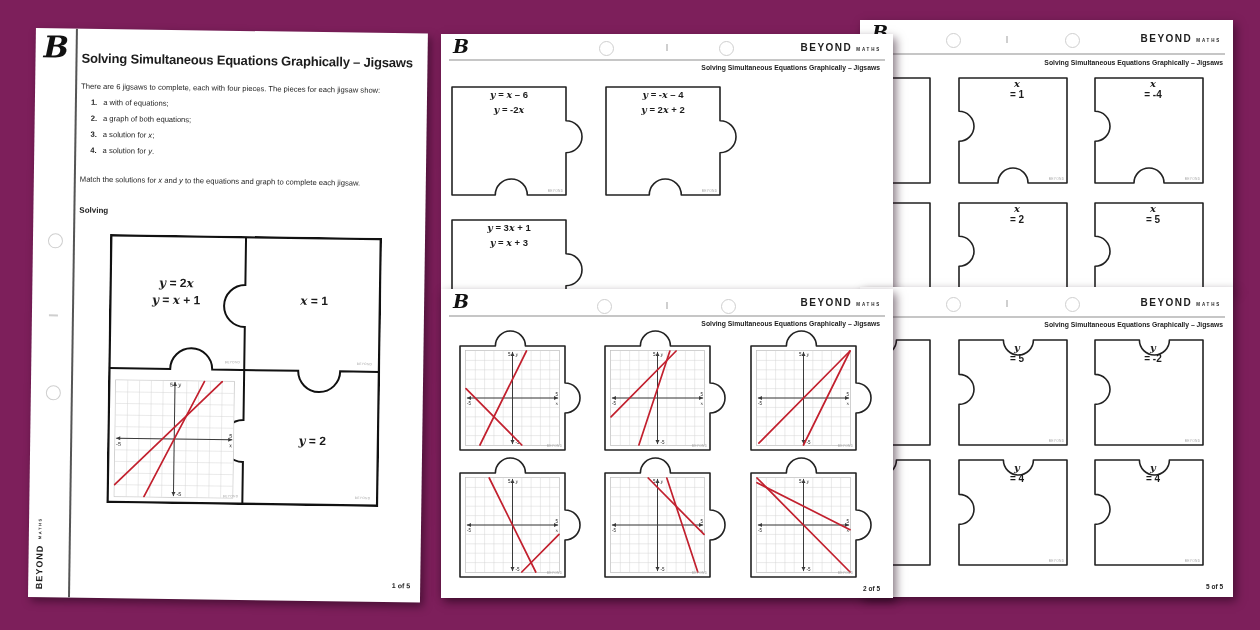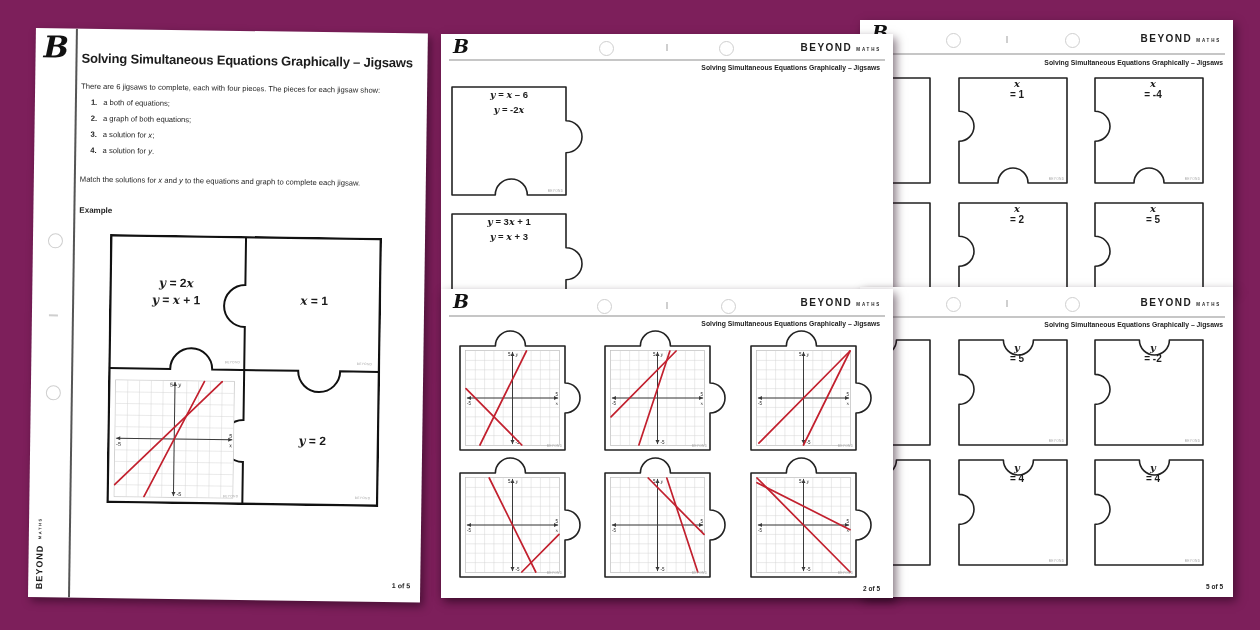--- a/index.html
+++ b/index.html
@@ -71,34 +71,34 @@
 <div class="page" id="page1">
   <div class="strip-line"></div>
   <div class="punch-hole" style="left:15px;top:205px;"></div>
   <div class="punch-dash-h" style="left:17px;top:286px;"></div>
   <div class="punch-hole" style="left:15px;top:357px;"></div>
   <div class="logo">B</div>
   <div id="p1-title">Solving Simultaneous Equations Graphically – Jigsaws</div>
   <div id="p1-intro" class="p1-body">There are 6 jigsaws to complete, each with four pieces. The pieces for each jigsaw show:</div>
 
   <div class="p1-li p1-body" style="top:69px;">
-    <b>1.</b><span class="eq-txt">a both of equations;</span>
+    <b>1.</b><span class="eq-txt">a with of equations;</span>
   </div>
   <div class="p1-li p1-body" style="top:85px;">
     <b>2.</b><span>a graph of both equations;</span>
   </div>
   <div class="p1-li p1-body" style="top:101px;">
     <b>3.</b><span>a solution for <i>x</i>;</span>
   </div>
   <div class="p1-li p1-body" style="top:117px;">
     <b>4.</b><span>a solution for <i>y</i>.</span>
   </div>
 
   <div id="p1-match" class="p1-body">Match the solutions for <i>x</i> and <i>y</i> to the equations and graph to complete each jigsaw.</div>
-  <div id="p1-example">Example</div>
+  <div id="p1-example">Solving</div>
 
   <div id="jigsaw">
     <svg class="frame" width="272" height="269">
       <rect x="1.2" y="1.2" width="269.6" height="266.6" fill="#fff" stroke="#111" stroke-width="2.4"></rect>
       <path d="M136,1 V49 A21,21 0 0 0 136,91 V184 A21,21 0 0 0 136,226 V268" fill="none" stroke="#111" stroke-width="2"></path>
       <path d="M1,134 H62 A21,21 0 0 1 104,134 H190 A21,21 0 0 0 232,134 H271" fill="none" stroke="#111" stroke-width="2"></path>
     </svg>
     <div class="jig-lbl eq" style="left:8px;top:40px;width:118px;">
       <div><i>y</i> = 2<i>x</i></div>
       <div><i>y</i> = <i>x</i> + 1</div>
@@ -168,21 +168,31 @@
   <div class="piece" style="left:11px;top:53px;width:114px;height:108px">
       <svg class="outline" width="152" height="146" style="left:-19px;top:-19px;">
         <path d="M0,0 H114 V33.68 A16,16 0 0 1 114,65.68 V108 H75.28 A16,16 0 0 0 43.28,108 H0 Z" transform="translate(19,19)" fill="#fff" stroke="#222" stroke-width="1.6" stroke-linejoin="round"></path>
       </svg>
     <div class="lbl eqpair eq">
       <div><i>y</i> = <i>x</i> – 6</div>
       <div><i>y</i> = -2<i>x</i></div>
     </div>
     <div class="wm">BEYOND</div>
   </div>
-  <div class="piece" style="left:11px;top:180px;width:114px;height:108px">
+  <div class="piece" style="left:165px;top:53px;width:114px;height:108px">
+      <svg class="outline" width="152" height="146" style="left:-19px;top:-19px;">
+        <path d="M0,0 H114 V33.68 A16,16 0 0 1 114,65.68 V108 H75.28 A16,16 0 0 0 43.28,108 H0 Z" transform="translate(19,19)" fill="#fff" stroke="#222" stroke-width="1.6" stroke-linejoin="round"></path>
+      </svg>
+    <div class="lbl eqpair eq">
+      <div><i>y</i> = -<i>x</i> – 4</div>
+      <div><i>y</i> = 2<i>x</i> + 2</div>
+    </div>
+    <div class="wm">BEYOND</div>
+  </div>
+  <div class="piece" style="left:11px;top:186px;width:114px;height:108px">
       <svg class="outline" width="152" height="146" style="left:-19px;top:-19px;">
         <path d="M0,0 H114 V33.68 A16,16 0 0 1 114,65.68 V108 H75.28 A16,16 0 0 0 43.28,108 H0 Z" transform="translate(19,19)" fill="#fff" stroke="#222" stroke-width="1.6" stroke-linejoin="round"></path>
       </svg>
     <div class="lbl eqpair eq">
       <div><i>y</i> = 3<i>x</i> + 1</div>
       <div><i>y</i> = <i>x</i> + 3</div>
     </div>
   </div>
 </div>
 

